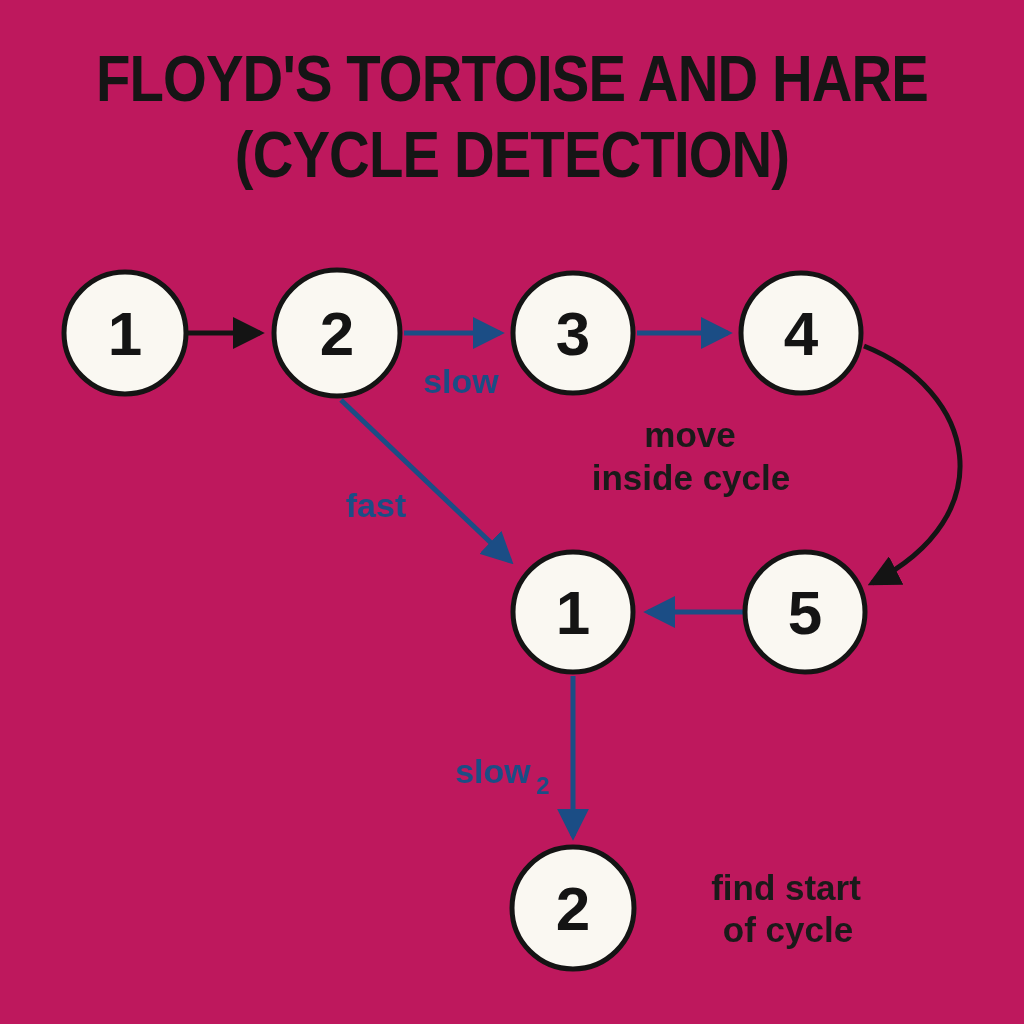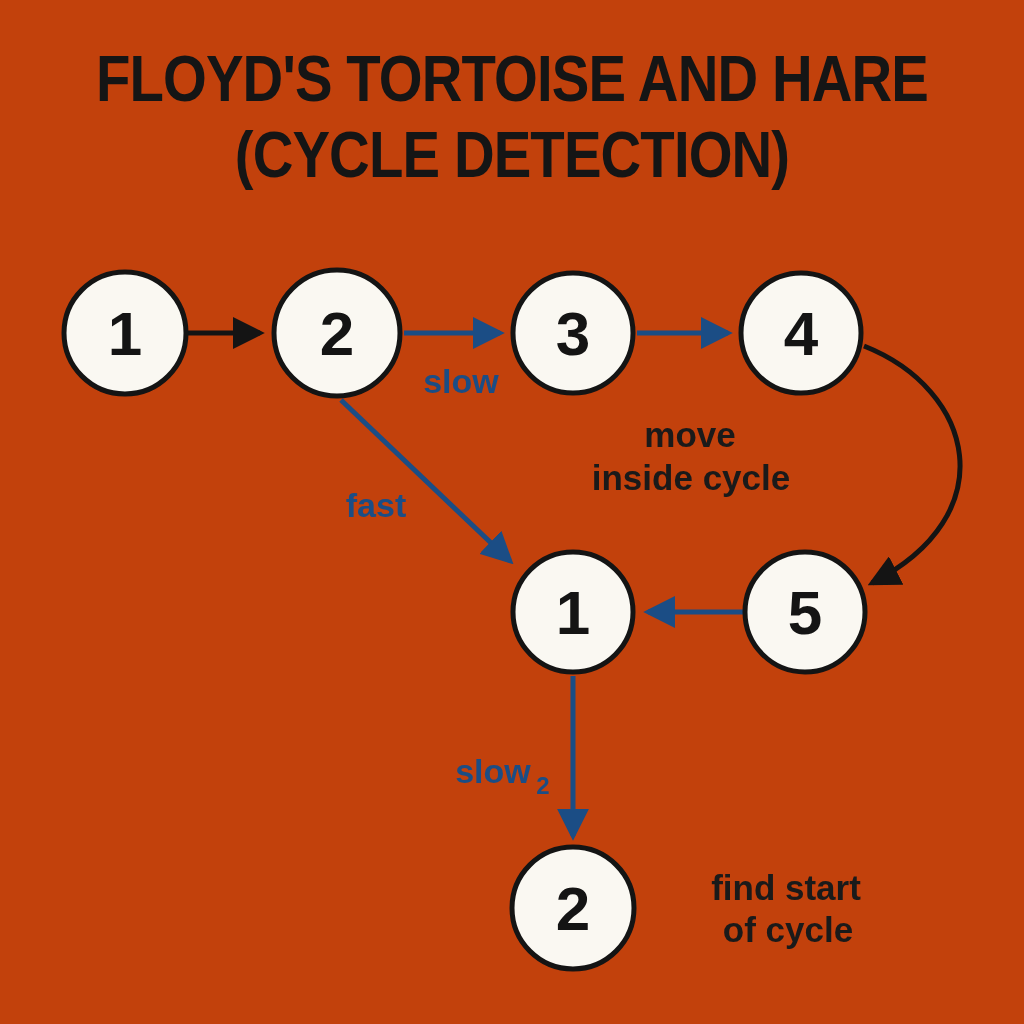--- a/index.html
+++ b/index.html
@@ -8,21 +8,21 @@
     width: 1024px;
     height: 1024px;
     overflow: hidden;
     background: #F7F5EF;
     font-family: "Liberation Sans", sans-serif;
   }
   .stage {
     position: relative;
     width: 1024px;
     height: 1024px;
-    background: #c2410c;
+    background: #be185d;
   }
   .title {
     position: absolute;
     top: 42px;
     left: 0;
     width: 1024px;
     text-align: center;
     font-weight: bold;
     font-size: 64px;
     line-height: 1.18;

